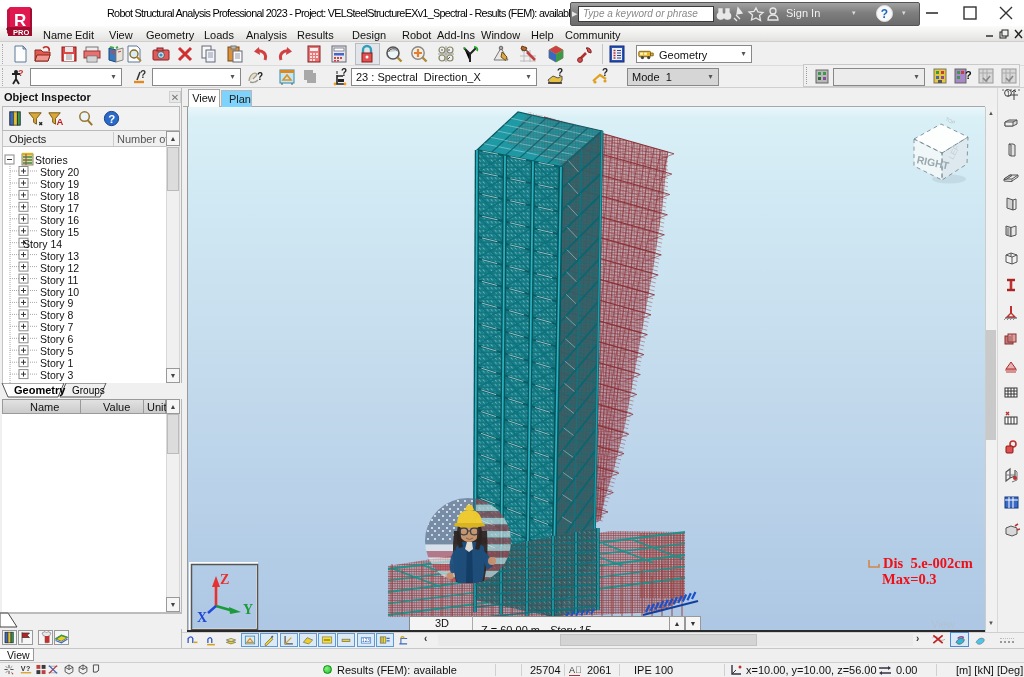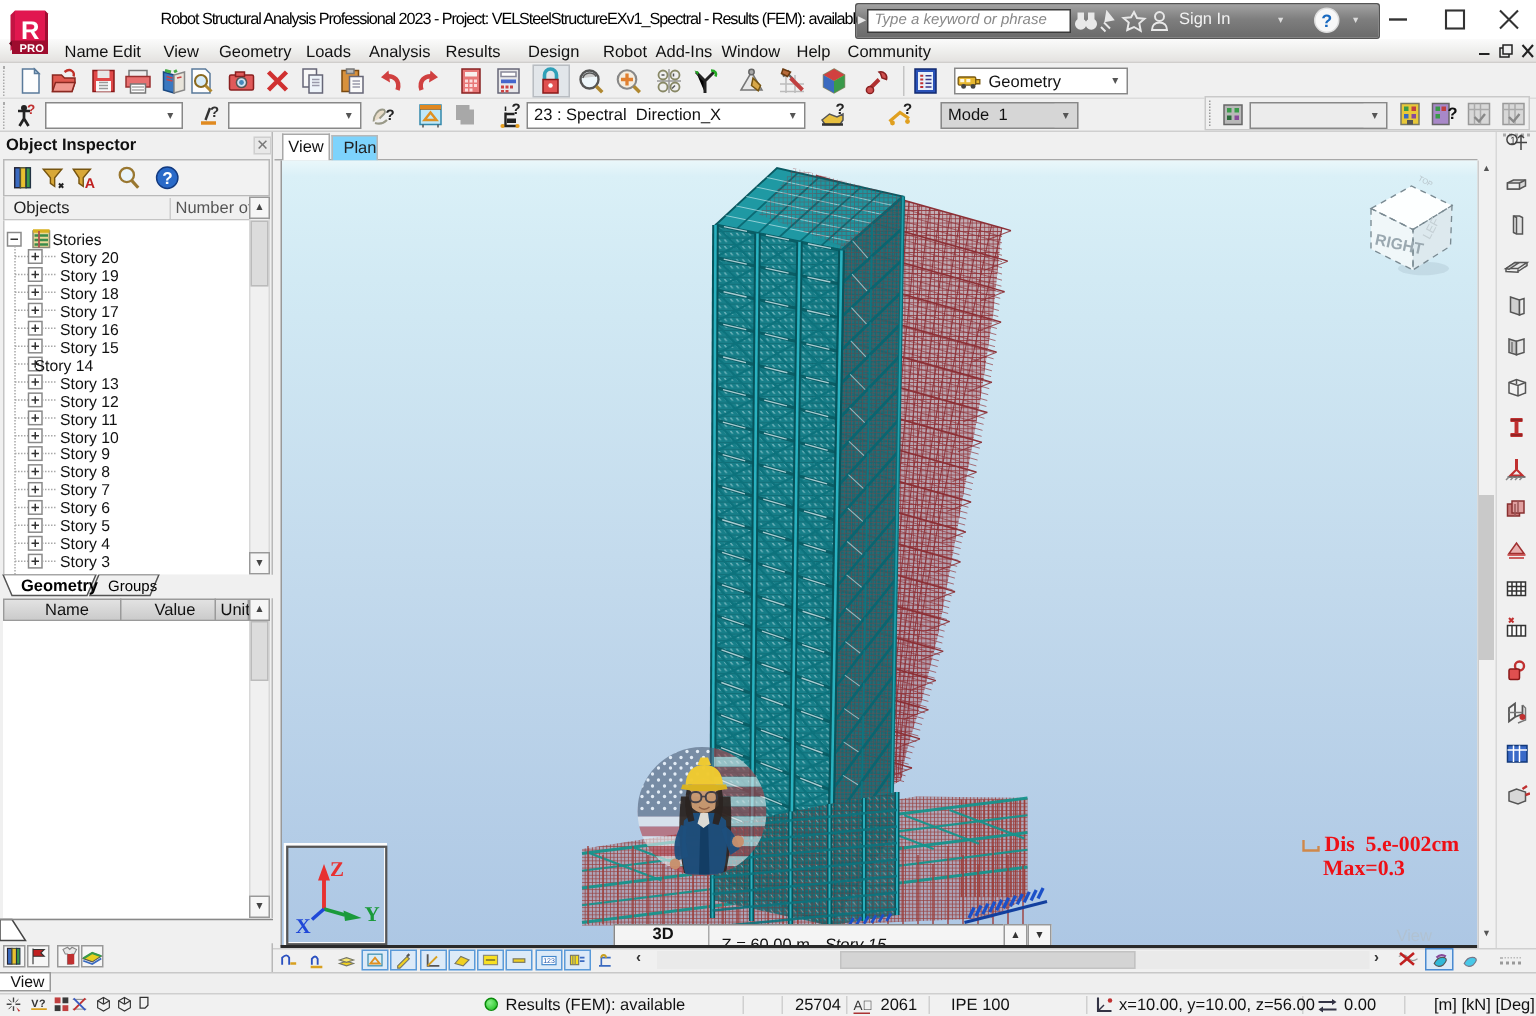--- a/index.html
+++ b/index.html
@@ -442,21 +442,21 @@
 <div class="abs" style="left:23px;top:238px;font-size:10.5px">Story 14</div>
 <div class="abs" style="left:40px;top:250px;font-size:10.5px">Story 13</div>
 <div class="abs" style="left:40px;top:262px;font-size:10.5px">Story 12</div>
 <div class="abs" style="left:40px;top:274px;font-size:10.5px">Story 11</div>
 <div class="abs" style="left:40px;top:286px;font-size:10.5px">Story 10</div>
 <div class="abs" style="left:40px;top:297px;font-size:10.5px">Story 9</div>
 <div class="abs" style="left:40px;top:309px;font-size:10.5px">Story 8</div>
 <div class="abs" style="left:40px;top:321px;font-size:10.5px">Story 7</div>
 <div class="abs" style="left:40px;top:333px;font-size:10.5px">Story 6</div>
 <div class="abs" style="left:40px;top:345px;font-size:10.5px">Story 5</div>
-<div class="abs" style="left:40px;top:357px;font-size:10.5px">Story 4</div>
+<div class="abs" style="left:40px;top:357px;font-size:10.5px">Story 1</div>
 <div class="abs" style="left:40px;top:369px;font-size:10.5px">Story 3</div>
 <svg class="abs" style="left:0;top:383px" width="182px" height="16" viewBox="0 0 182 16">
 <rect x="0" y="0" width="182" height="16" fill="#f0f0f0"></rect>
 <path d="M2 0h62l-6 14H8z" fill="#fff" stroke="#555"></path>
 <path d="M66 0h40l-6 14h-40z" fill="#f0f0f0" stroke="#555"></path>
 <text x="14" y="11" font-size="11" font-weight="bold" font-family="Liberation Sans" fill="#000">Geometry</text>
 <text x="72" y="11" font-size="10" font-family="Liberation Sans" fill="#000">Groups</text>
   </svg>
 <div class="abs" style="left:2px;top:399px;width:164px;height:15px;background:linear-gradient(180deg,#e2e2e2,#cbcbcb);border:1px solid #9a9a9a"></div>
 <div class="abs" style="left:30px;top:401px;font-size:11px;color:#111">Name</div>
@@ -1217,21 +1217,21 @@
         <path d="M27 14l-4 11h8z" fill="#e83030"></path>
 <text x="31" y="22" fill="#e83030">Z</text>
 <path d="M27 44l14 4" stroke="#1a9a3a" stroke-width="2.6"></path>
         <path d="M52 50l-12-5 1 7z" fill="#1a9a3a"></path>
 <text x="54" y="52" fill="#1a9a3a">Y</text>
 <path d="M27 44l-8 7" stroke="#2048d8" stroke-width="2.4"></path>
 <text x="8" y="60" fill="#2048d8">X</text>
       </g>
     </svg>
 <div class="abs" style="left:221px;top:509px;width:292px;height:15px;background:#f4f4f4;border:1px solid #888;border-right:0"></div>
-<div class="abs" style="left:247px;top:510px;font-size:11px;font-weight:bold;color:#111">3D</div>
+<div class="abs" style="left:247px;top:510px;font-size:11px;font-weight:normal;color:#111">3D</div>
 <div class="abs" style="left:284px;top:509px;width:1px;height:15px;background:#aaa"></div>
 <div class="abs" style="left:293px;top:517px;font-size:11px;color:#111;white-space:nowrap">Z = 60.00 m - <i>Story 15</i></div>
 <div class="btn3" style="left:481px;top:509px;width:16px;height:15px;text-align:center;line-height:14px;font-size:7px;color:#333">▲</div>
 <div class="btn3" style="left:497px;top:509px;width:16px;height:15px;text-align:center;line-height:14px;font-size:7px;color:#333">▼</div>
 <div class="abs" style="left:743px;top:511px;font-size:11px;color:#b2c0cc;opacity:0.75">View</div>
 </div>
 <div class="abs" style="left:187px;top:630px;width:798px;height:2px;background:#2a2a2a"></div>
 <div class="abs" style="left:985px;top:107px;width:12px;height:525px;background:#f1f1f1;border-left:1px solid #ccc"></div>
 <div class="abs" style="left:986px;top:108px;width:10px;height:11px;color:#555;font-size:6px;text-align:center;line-height:10px">▲</div>
 <div class="abs" style="left:986px;top:330px;width:10px;height:110px;background:#c9c9c9"></div>

